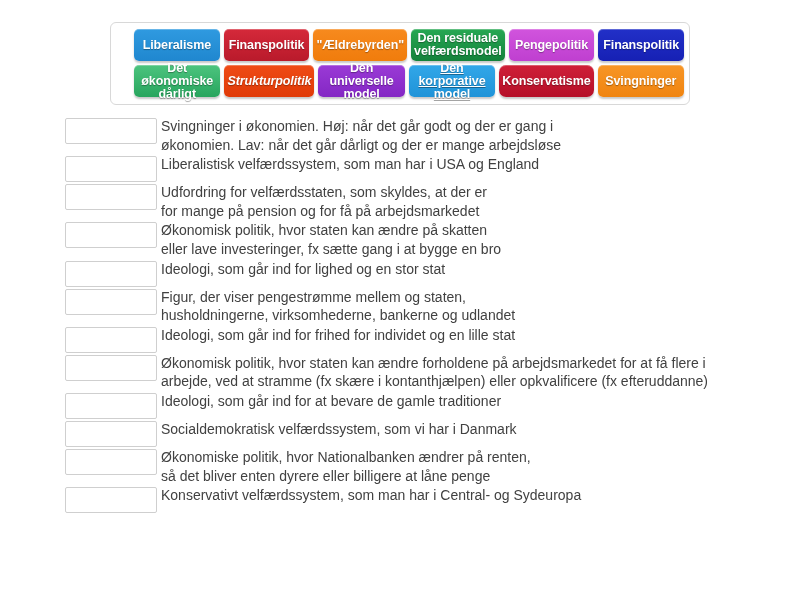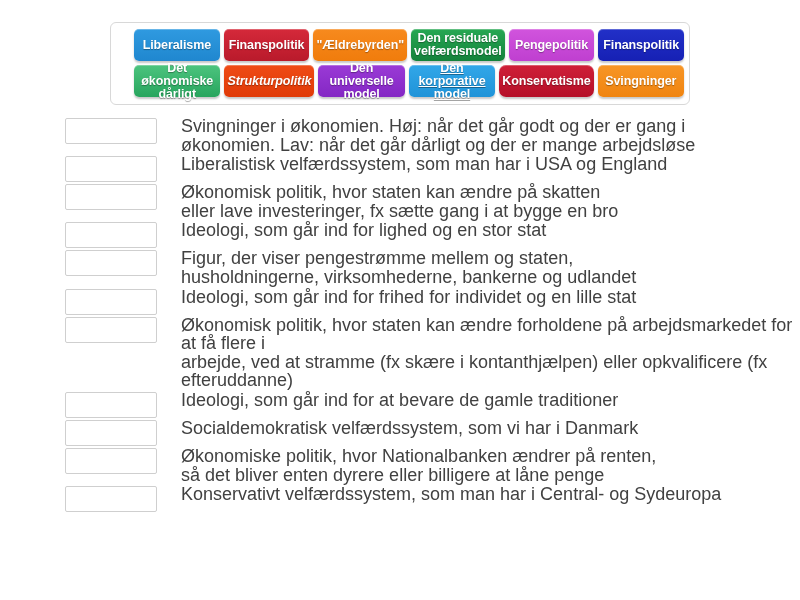--- a/index.html
+++ b/index.html
@@ -73,22 +73,22 @@
     width: 92px;
     height: 26px;
     border: 1px solid #cfcfcf;
     border-radius: 2px;
     background: #ffffff;
     box-sizing: border-box;
     cursor: pointer;
   }
   .answer-text {
     flex: 1 1 auto;
-    margin-left: 24px;
-    font-size: 18px;
+    margin-left: 4px;
+    font-size: 14px;
     line-height: 18.6px;
     color: #414141;
     white-space: pre-line;
     padding-top: 1px;
   }
   .answer-row.two-line .drop-box { margin-top: 2px; }
   .answer-row.one-line .drop-box { margin-top: 2px; }
 </style>
 </head>
 <body>
@@ -121,20 +121,25 @@
       <div class="drop-box"></div>
       <div class="answer-text">Svingninger i økonomien. Høj: når det går godt og der er gang i
 økonomien. Lav: når det går dårligt og der er mange arbejdsløse</div>
     </div>
     <div class="answer-row one-line">
       <div class="drop-box"></div>
       <div class="answer-text">Liberalistisk velfærdssystem, som man har i USA og England</div>
     </div>
     <div class="answer-row two-line">
       <div class="drop-box"></div>
+      <div class="answer-text">Udfordring for velfærdsstaten, som skyldes, at der er
+for mange på pension og for få på arbejdsmarkedet</div>
+    </div>
+    <div class="answer-row two-line">
+      <div class="drop-box"></div>
       <div class="answer-text">Økonomisk politik, hvor staten kan ændre på skatten
 eller lave investeringer, fx sætte gang i at bygge en bro</div>
     </div>
     <div class="answer-row one-line">
       <div class="drop-box"></div>
       <div class="answer-text">Ideologi, som går ind for lighed og en stor stat</div>
     </div>
     <div class="answer-row two-line">
       <div class="drop-box"></div>
       <div class="answer-text">Figur, der viser pengestrømme mellem og staten,

